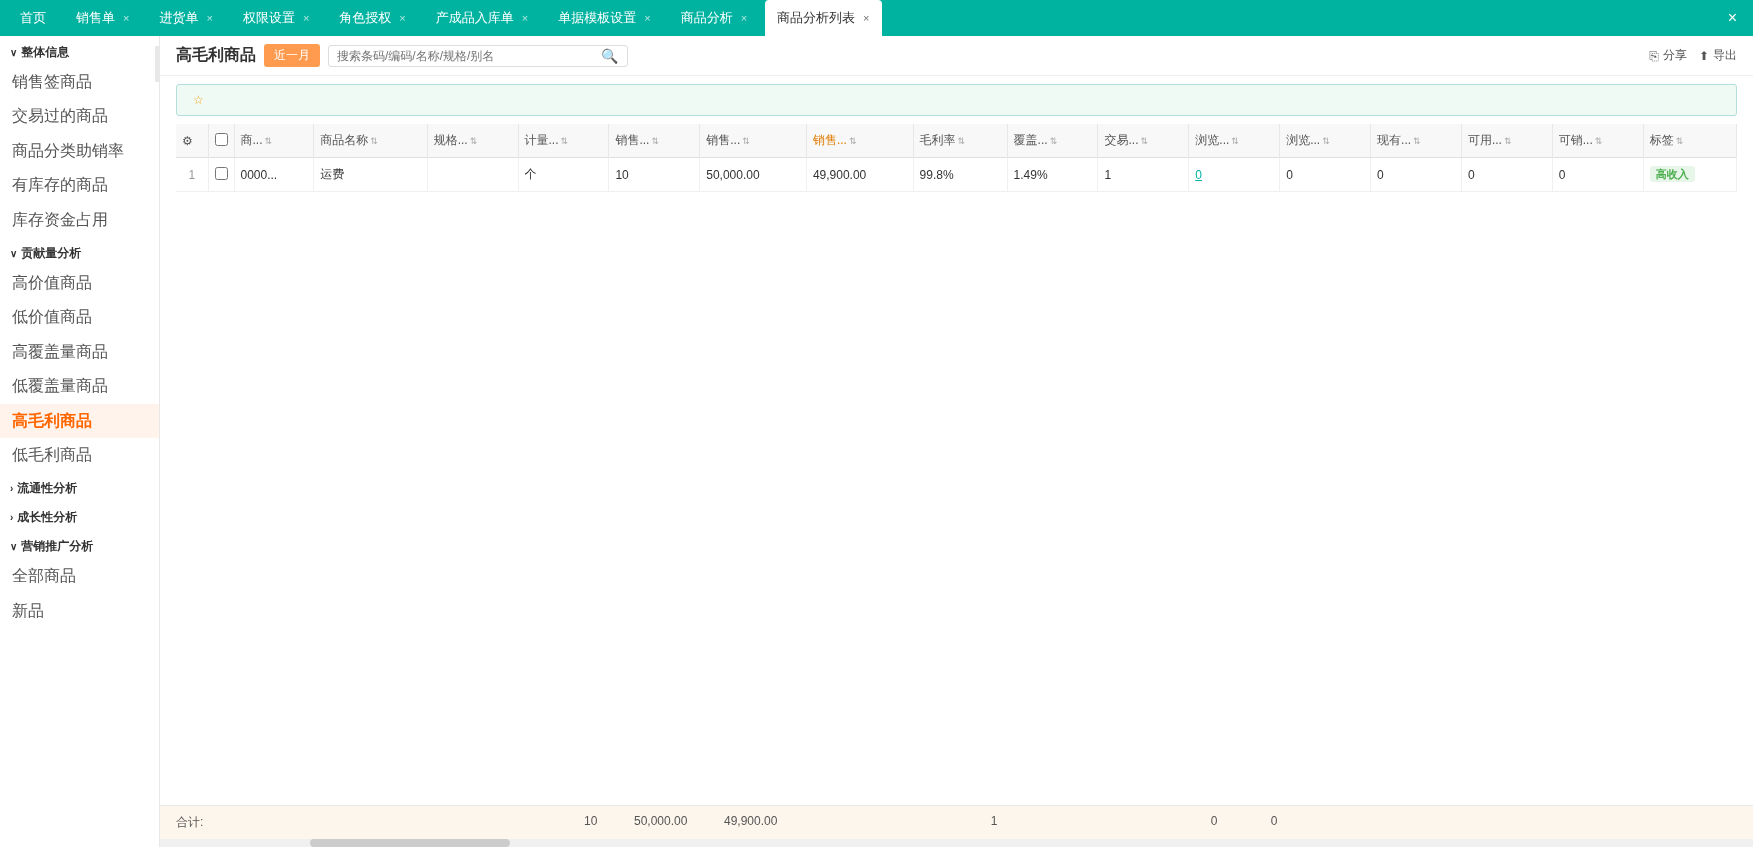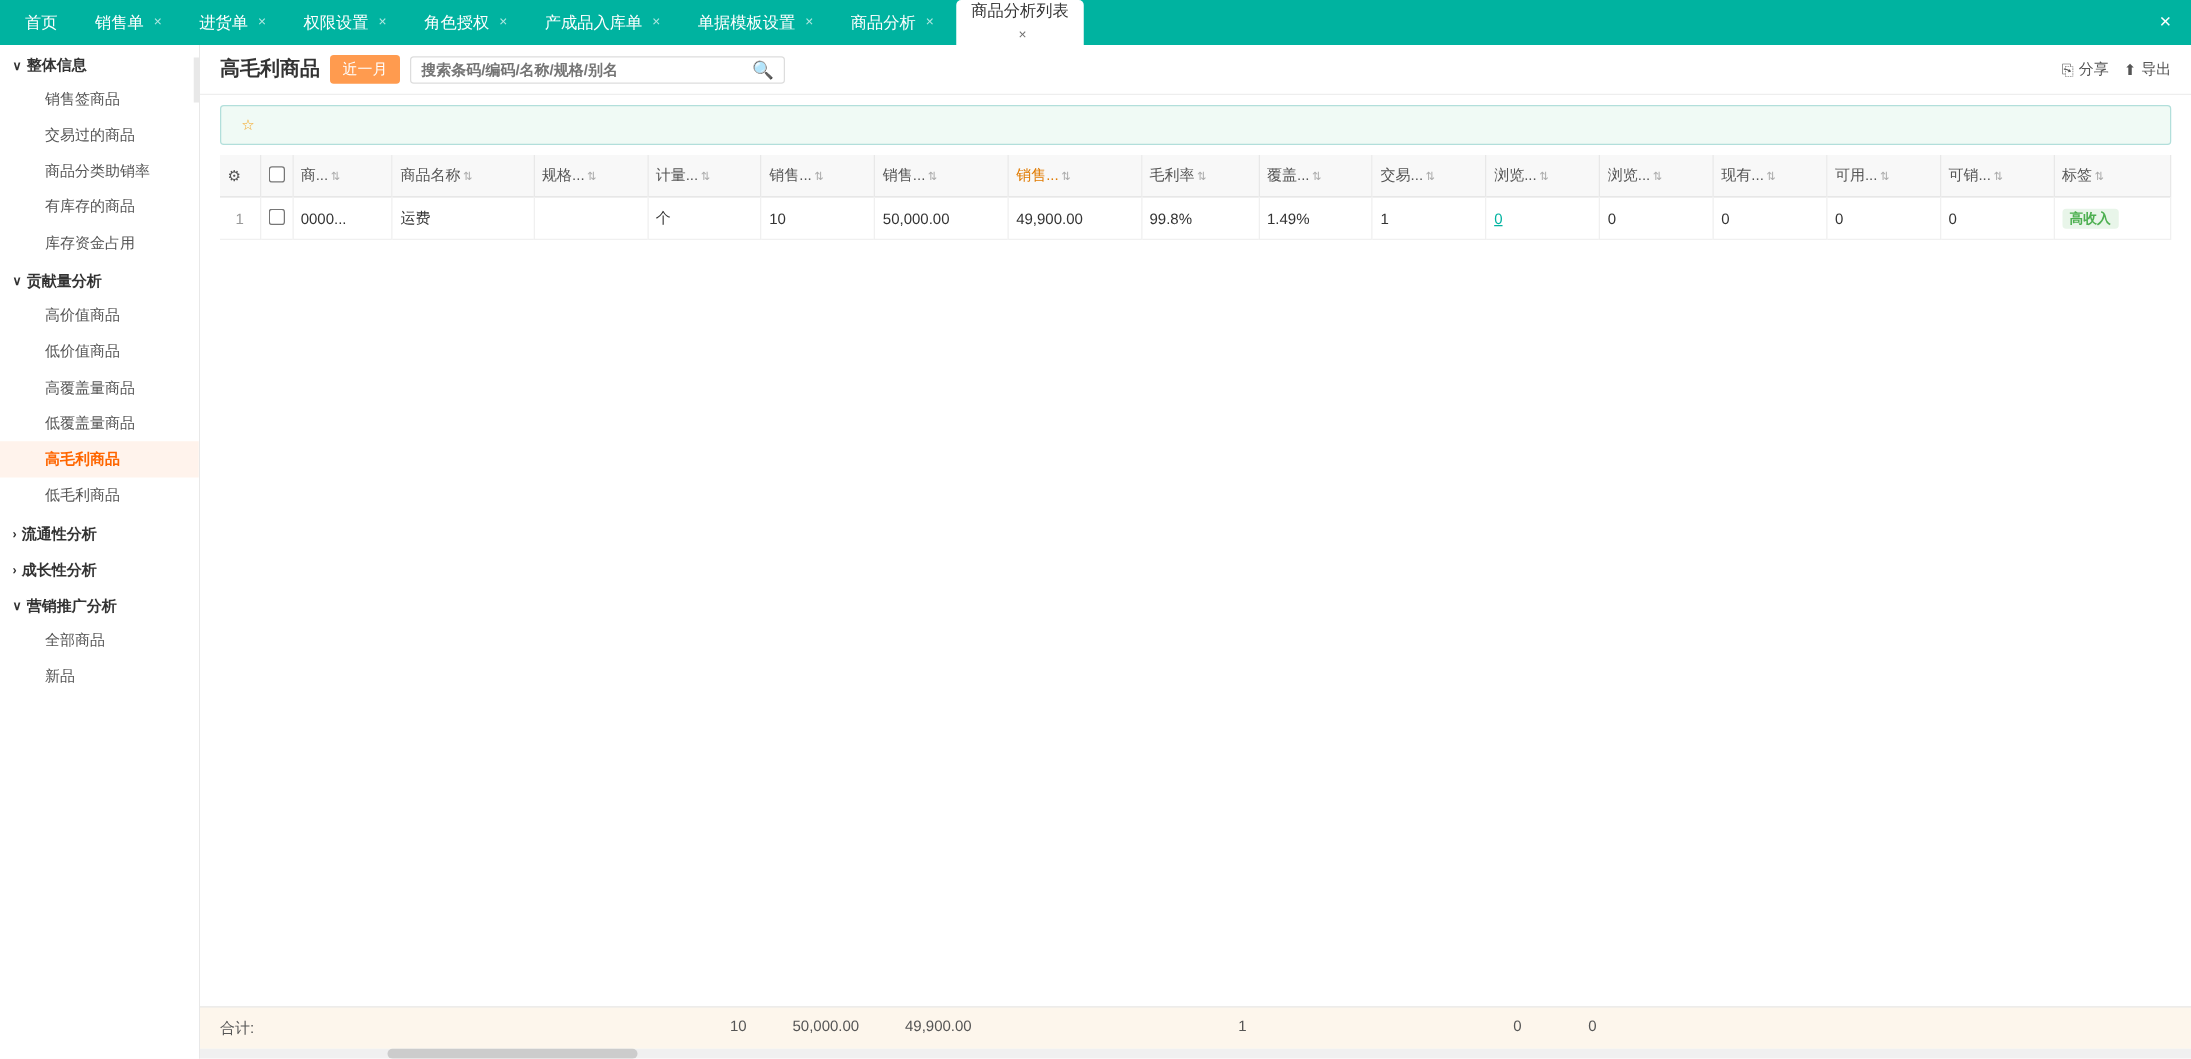--- a/index.html
+++ b/index.html
@@ -23,21 +23,20 @@
       color: #fff;
       cursor: pointer;
       font-size: 13px;
       white-space: nowrap;
       gap: 4px;
     }
     .top-nav .nav-item.active {
       background: #fff;
       color: #333;
       border-radius: 4px 4px 0 0;
-      flex-direction: column;
     }
     .top-nav .nav-item .close-x {
       font-size: 11px;
       opacity: 0.7;
       margin-left: 4px;
     }
     .top-nav .nav-close-all {
       margin-left: auto;
       color: #fff;
       cursor: pointer;
@@ -81,24 +80,24 @@
       align-items: center;
       padding: 8px 10px 4px;
       color: #333;
       font-size: 12px;
       font-weight: bold;
       cursor: pointer;
       gap: 4px;
     }
     .sidebar-group-title .arrow { font-size: 10px; }
     .sidebar-item {
-      padding: 6px 10px 6px 36px;
+      padding: 6px 10px 6px 12px;
       color: #555;
       cursor: pointer;
-      font-size: 12px;
+      font-size: 16px;
       line-height: 1.4;
     }
     .sidebar-item.active {
       background: #fff3ec;
       color: #ff6600;
       font-weight: bold;
     }
 
     
     .content-area {
@@ -141,21 +140,20 @@
       gap: 4px;
       flex: 1;
       max-width: 300px;
     }
     .search-box input {
       border: none;
       outline: none;
       font-size: 12px;
       width: 100%;
       color: #999;
-      font-weight: bold;
     }
     .header-actions {
       margin-left: auto;
       display: flex;
       gap: 12px;
     }
     .action-btn {
       display: flex;
       align-items: center;
       gap: 4px;

